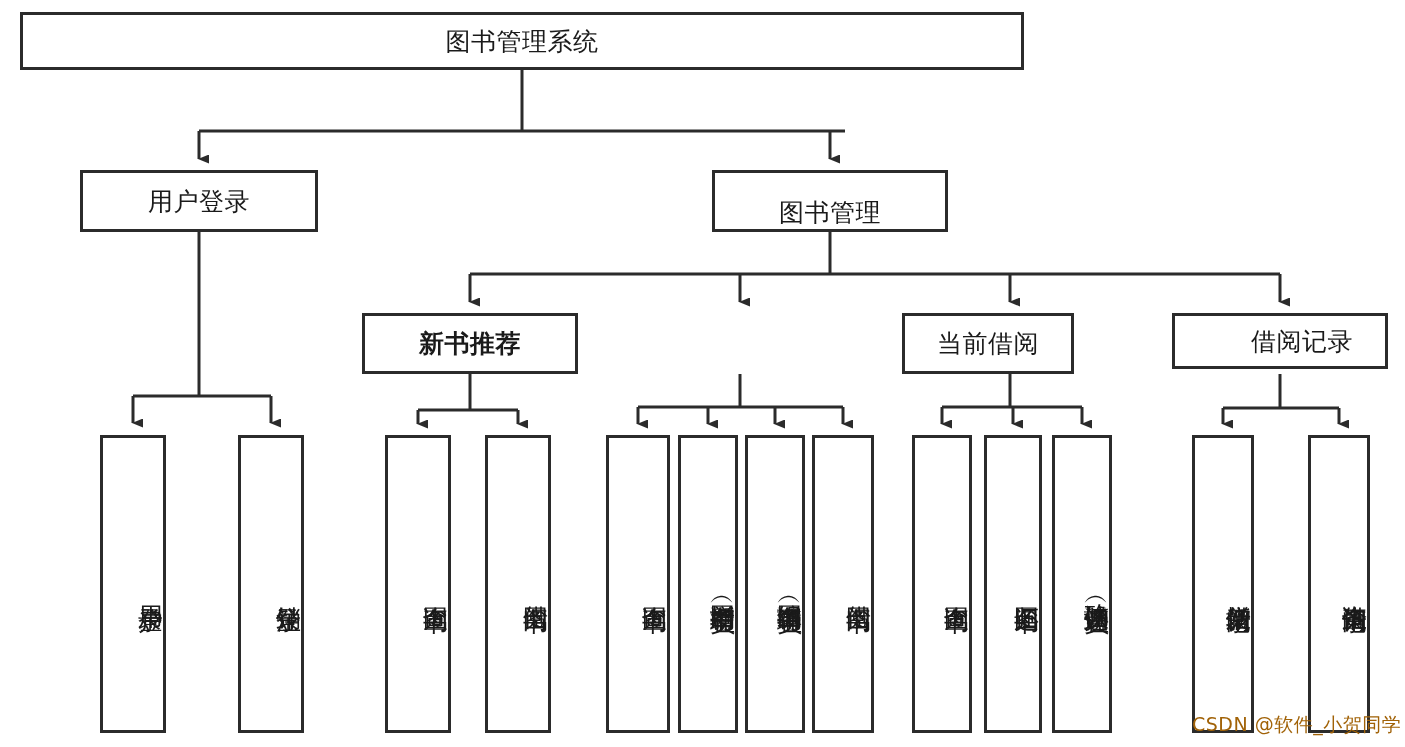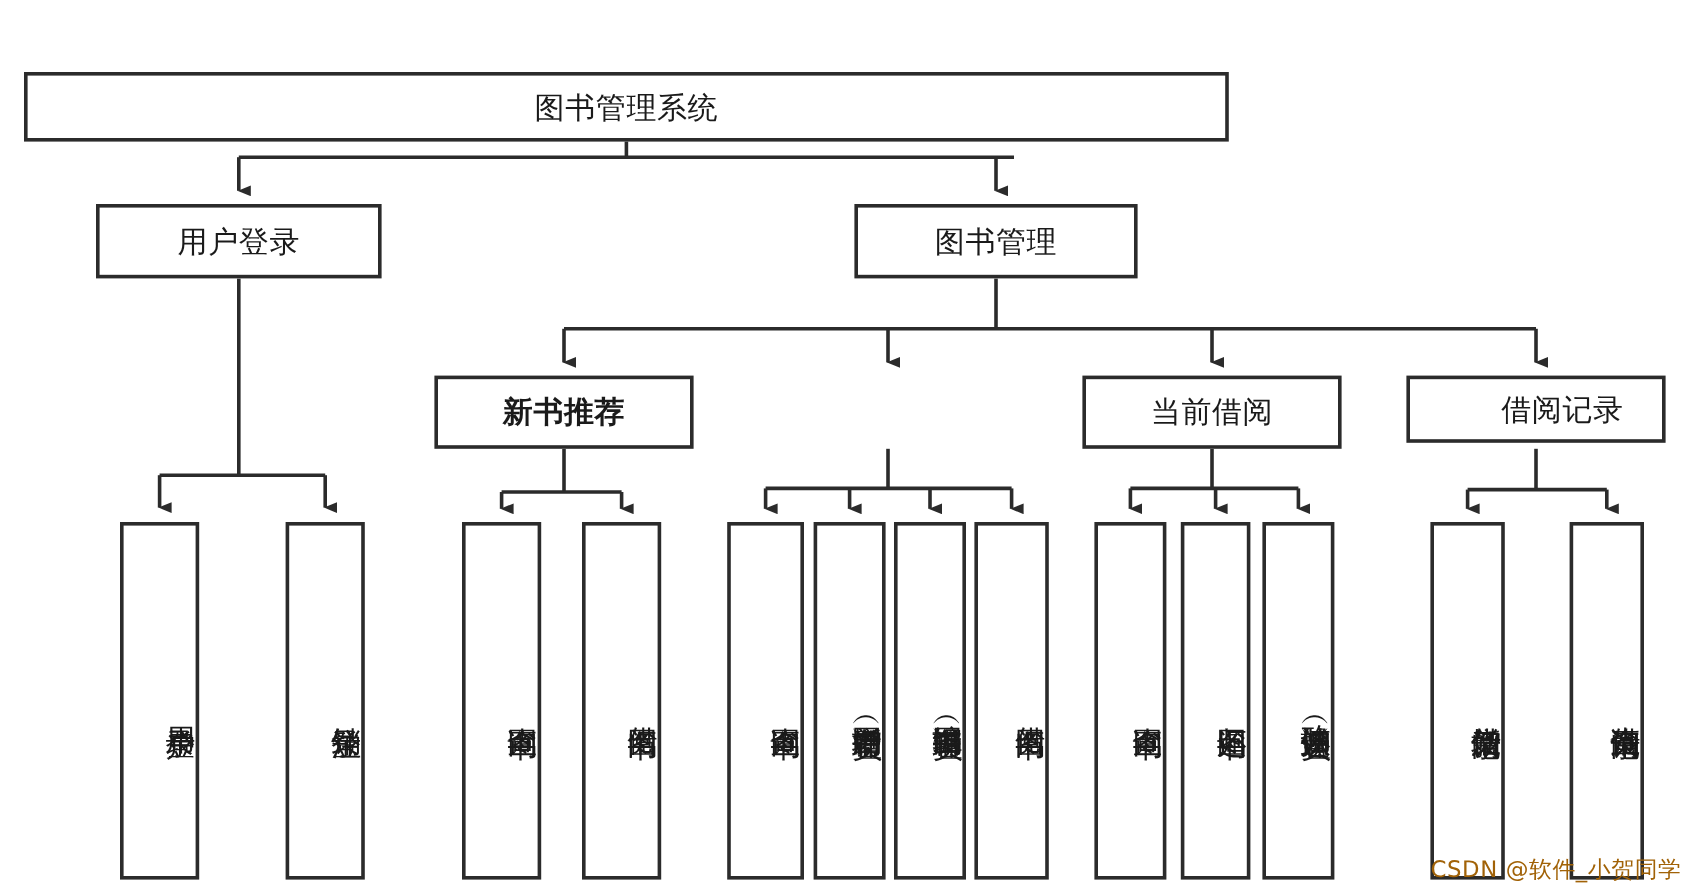--- a/index.html
+++ b/index.html
@@ -113,35 +113,35 @@
       <path d="M1013,407 L1013,424" marker-end="url(#arrow)"></path>
       <path d="M1082,407 L1082,424" marker-end="url(#arrow)"></path>
 
       <path d="M1280,374 L1280,408"></path>
       <path d="M1223,408 L1339,408"></path>
       <path d="M1223,408 L1223,424" marker-end="url(#arrow)"></path>
       <path d="M1339,408 L1339,424" marker-end="url(#arrow)"></path>
     </g>
   </svg>
 
-  <div class="node horizontal" style="left:20px; top:12px; width:1004px; height:58px;margin-top:48px;">
+  <div class="node horizontal" style="left:20px; top:12px; width:1004px; height:58px;">
     <span>图书管理系统</span>
   </div>
 
   <div class="node horizontal" style="left:80px; top:170px; width:238px; height:62px;">
     <span>用户登录</span>
   </div>
-  <div class="node horizontal" style="left:712px; top:170px; width:236px; height:62px;">
+  <div class="node horizontal" style="left:712px; top:170px; width:236px; height:62px;align-items:flex-end;">
     <span>图书管理</span>
   </div>
 
   <div class="node horizontal" style="left:362px; top:313px; width:216px; height:61px;font-weight:bold;">
     <span>新书推荐</span>
   </div>
-  <div class="node horizontal" style="left:902px; top:313px; width:216px; height:61px;">
+  <div class="node horizontal" style="left:902px; top:313px; width:172px; height:61px;">
     <span>当前借阅</span>
   </div>
   <div class="node horizontal" style="left:1172px; top:313px; width:216px; height:56px;padding-left:44px;">
     <span>借阅记录</span>
   </div>
 
   <div class="node vertical" style="left:100px; top:435px; width:66px; height:298px;">
     <span class="vlabel">用户登录</span>
   </div>
   <div class="node vertical" style="left:238px; top:435px; width:66px; height:298px;">

